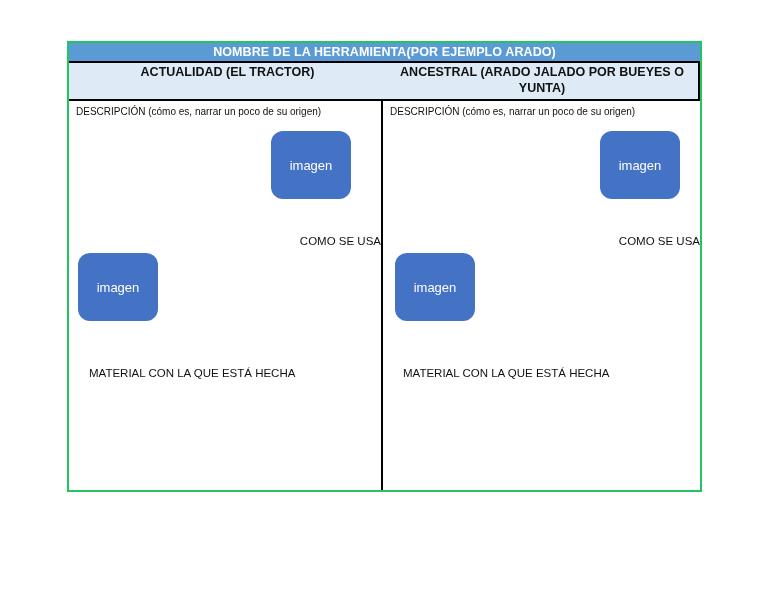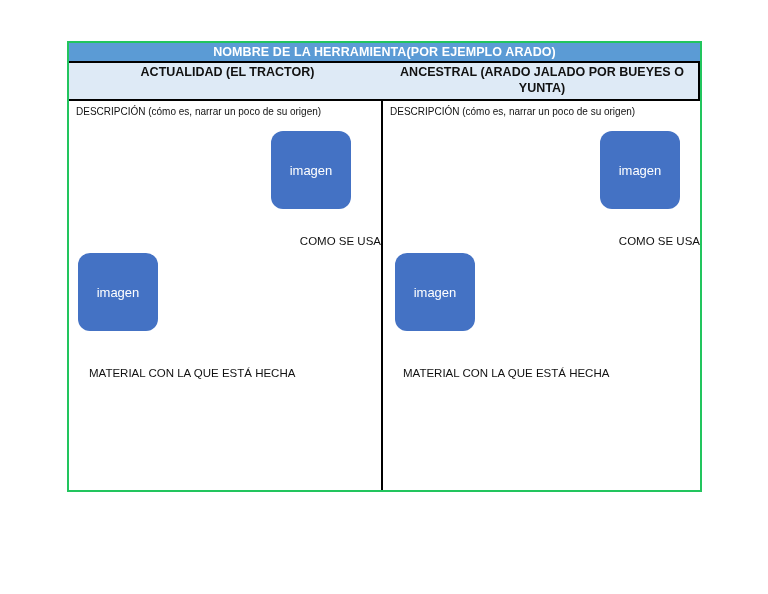--- a/index.html
+++ b/index.html
@@ -109,21 +109,21 @@
     left: 20px;
     font-size: 11.5px;
     line-height: 1.2;
     white-space: nowrap;
   }
 
   
   .img-box {
     position: absolute;
     width: 80px;
-    height: 78px;
+    height: 68px;
     background: #4472c4;
     border-radius: 12px;
     display: flex;
     align-items: center;
     justify-content: center;
   }
   .img-box .img-label {
     color: #ffffff;
     font-size: 13px;
     line-height: 1;

